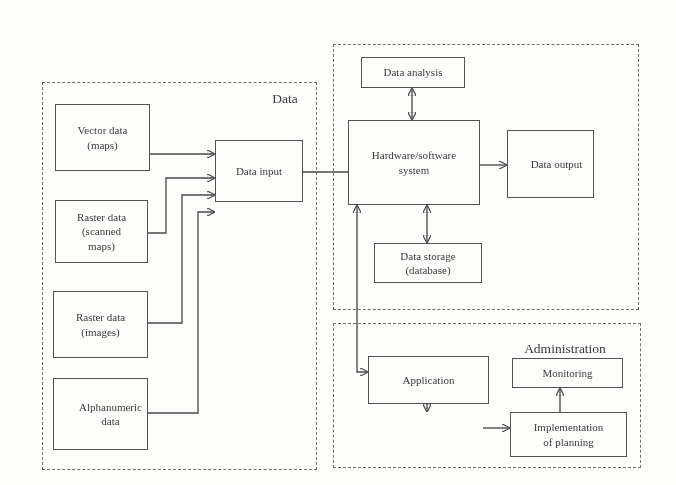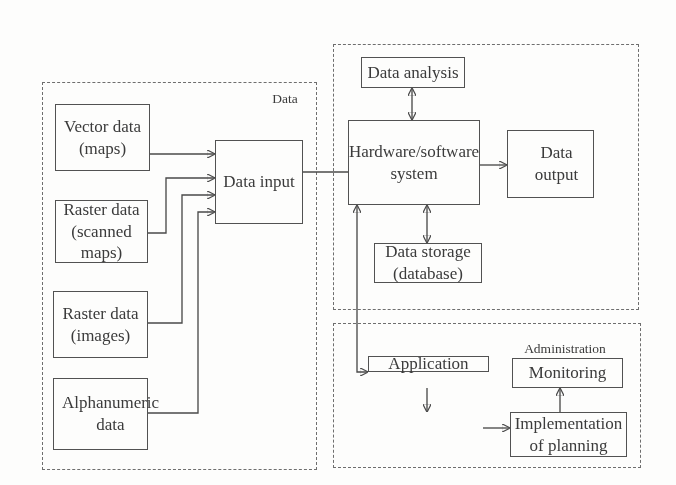--- a/index.html
+++ b/index.html
@@ -30,21 +30,21 @@
     border: 1.4px solid #525252;
     background: #fdfdfc;
     box-sizing: border-box;
     display: flex;
     align-items: center;
     justify-content: center;
     text-align: center;
     z-index: 2;
   }
   .node-label {
-    font-size: 17px;
+    font-size: 11px;
     line-height: 1.28;
     white-space: pre-line;
     padding: 0 2px;
   }
   svg.connectors {
     position: absolute;
     left: 0; top: 0;
     width: 676px; height: 485px;
     z-index: 1;
   }
@@ -96,40 +96,40 @@
 maps)</span>
   </div>
   <div class="node" style="left:53px; top:291px; width:95px; height:67px;">
     <span class="node-label">Raster data
 (images)</span>
   </div>
   <div class="node" style="left:53px; top:378px; width:95px; height:72px;padding-left:20px;">
     <span class="node-label">Alphanumeric
 data</span>
   </div>
-  <div class="node" style="left:215px; top:140px; width:88px; height:84px;">
+  <div class="node" style="left:215px; top:140px; width:88px; height:62px;">
     <span class="node-label">Data input</span>
   </div>
 
   <div class="node" style="left:361px; top:57px; width:104px; height:31px;">
     <span class="node-label">Data analysis</span>
   </div>
   <div class="node" style="left:348px; top:120px; width:132px; height:85px;">
     <span class="node-label">Hardware/software
 system</span>
   </div>
   <div class="node" style="left:507px; top:130px; width:87px; height:68px;padding-left:12px;">
     <span class="node-label">Data output</span>
   </div>
   <div class="node" style="left:374px; top:243px; width:108px; height:40px;">
     <span class="node-label">Data storage
 (database)</span>
   </div>
 
-  <div class="node" style="left:368px; top:356px; width:121px; height:16px;">
+  <div class="node" style="left:368px; top:356px; width:121px; height:48px;">
     <span class="node-label">Application</span>
   </div>
   <div class="node" style="left:512px; top:358px; width:111px; height:30px;">
     <span class="node-label">Monitoring</span>
   </div>
   <div class="node" style="left:510px; top:412px; width:117px; height:45px;">
     <span class="node-label">Implementation
 of planning</span>
   </div>
 

